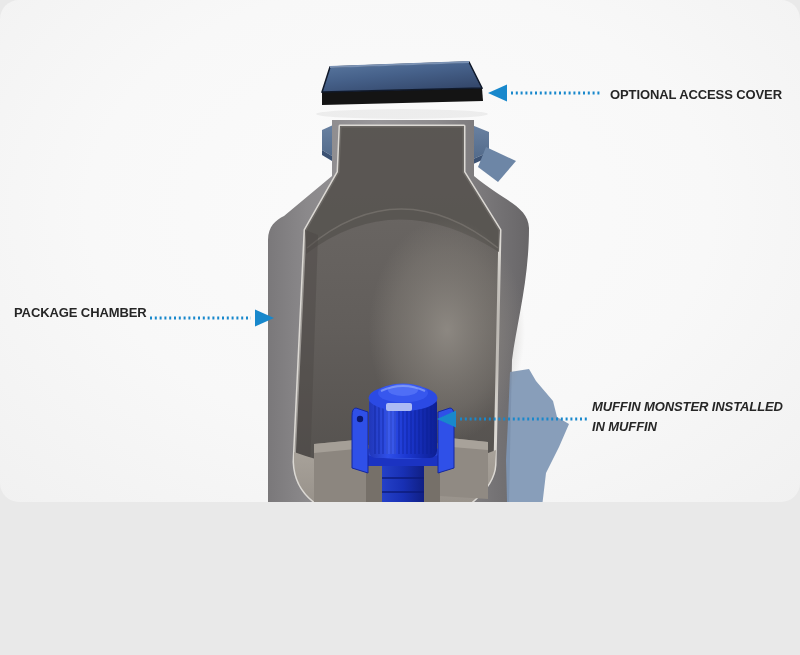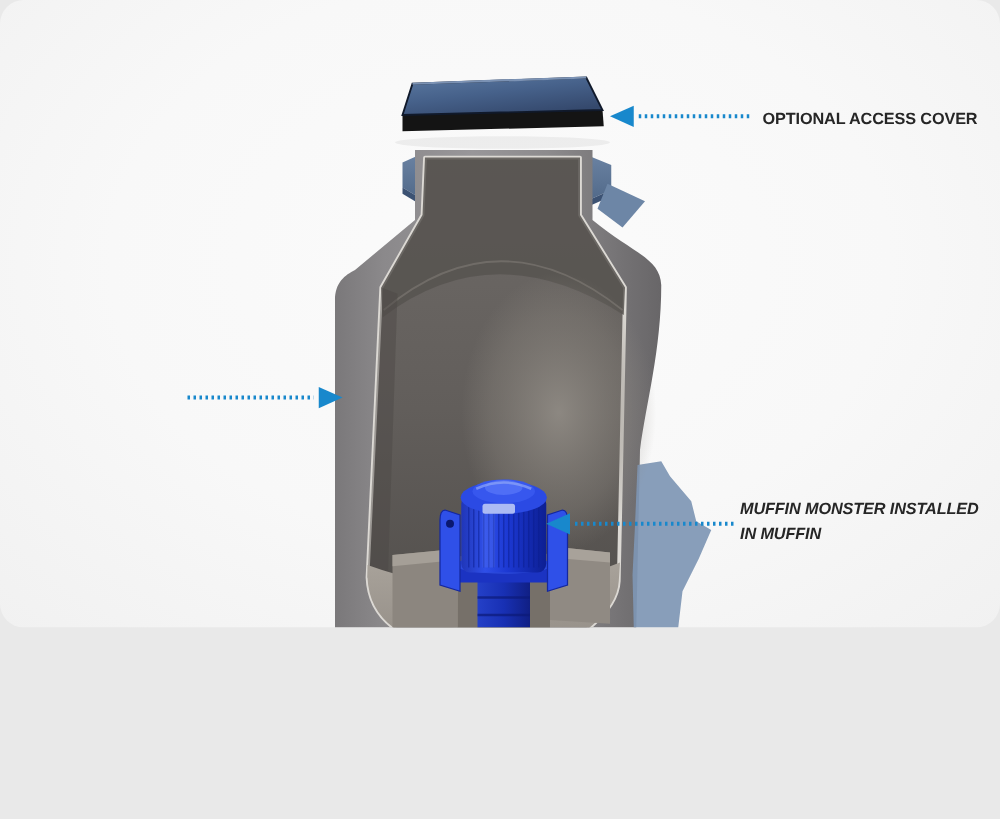--- a/index.html
+++ b/index.html
@@ -220,20 +220,21 @@
         <line x1="560" y1="573" x2="586" y2="573" stroke-width="3.2" stroke-dasharray="2 2.8" fill="none"></line>
       </g>
     </g>
   </svg>
 
   <div class="label" id="lbl-cover">
     <div>OPTIONAL ACCESS COVER</div>
   </div>
 
   <div class="label" id="lbl-grp">
+    <div>PACKAGE CHAMBER</div>
   </div>
 
   <div class="label" id="lbl-muffin">
     <div>MUFFIN MONSTER INSTALLED</div>
     <div>IN MUFFIN</div>
   </div>
 
   <div class="label" id="lbl-inlet">
   </div>
 

